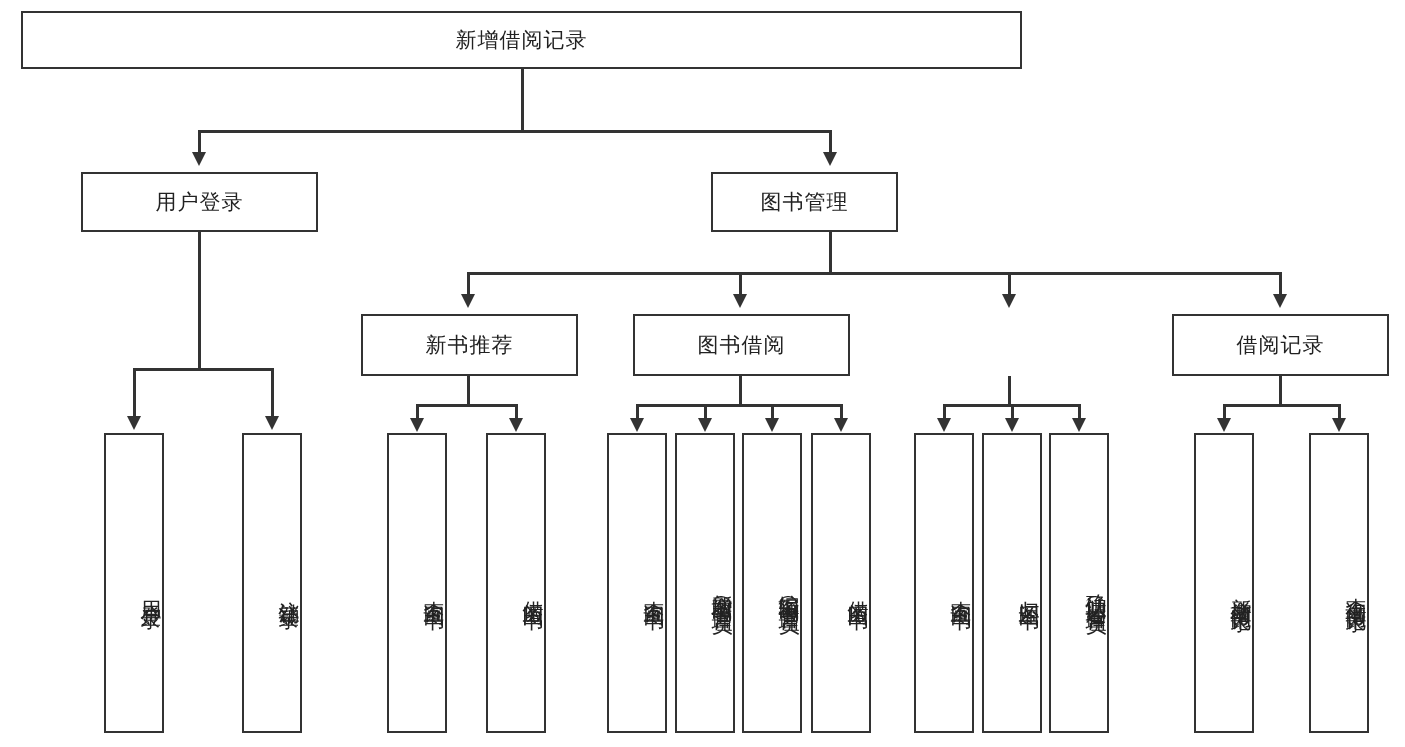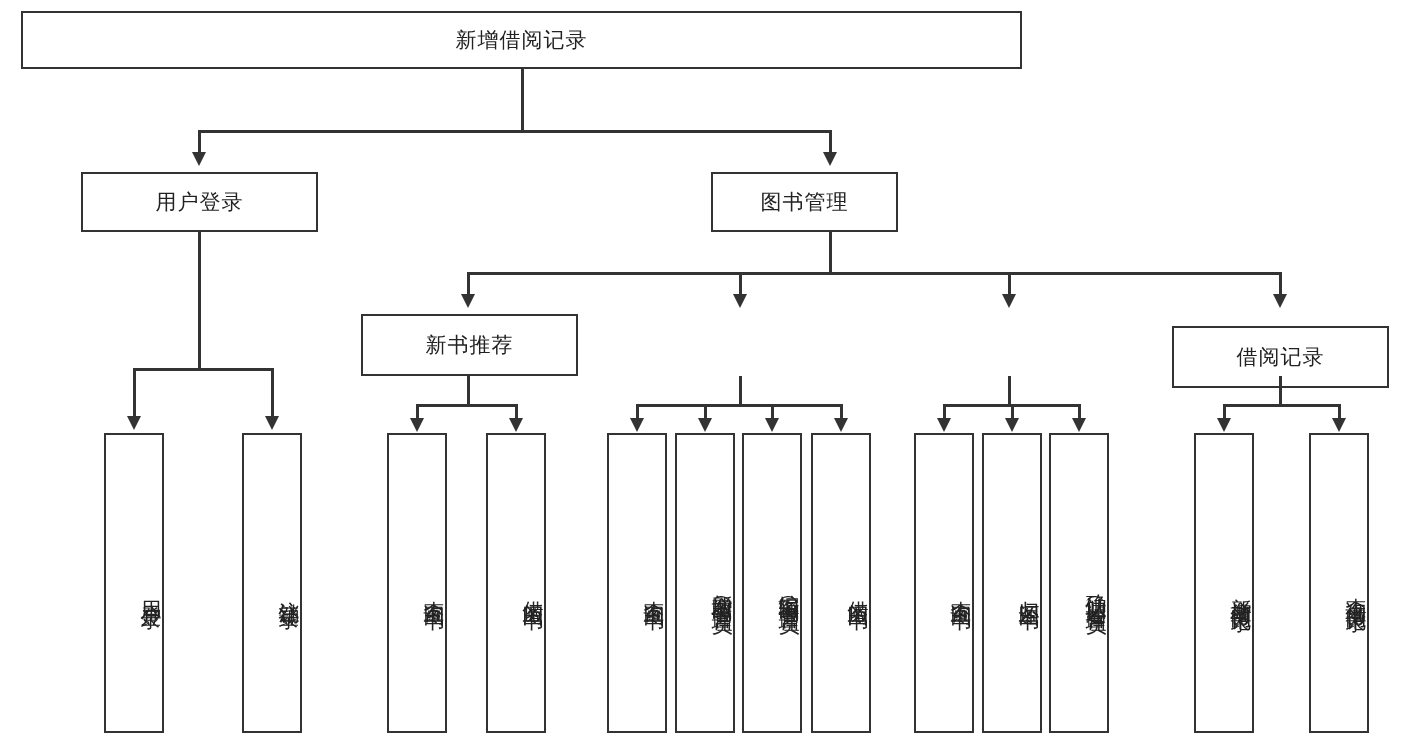--- a/index.html
+++ b/index.html
@@ -105,21 +105,24 @@
   <div class="edge v" style="left:739px; top:272px; height:24px;"></div>
   <div class="arrow" style="left:733px; top:294px;"></div>
   <div class="edge v" style="left:1008px; top:272px; height:24px;"></div>
   <div class="arrow" style="left:1002px; top:294px;"></div>
   <div class="edge v" style="left:1279px; top:272px; height:24px;"></div>
   <div class="arrow" style="left:1273px; top:294px;"></div>
 
   <div class="node horizontal" style="left:361px; top:314px; width:217px; height:62px;">
     <span>新书推荐</span>
   </div>
-  <div class="node horizontal" style="left:1172px; top:326px; width:217px; height:62px;">
+  <div class="node horizontal" style="left:633px; top:314px; width:217px; height:62px;">
+    <span>图书借阅</span>
+  </div>
+  <div class="node horizontal" style="left:1172px; top:314px; width:217px; height:62px;">
     <span>借阅记录</span>
   </div>
 
   <div class="edge v" style="left:467px; top:376px; height:30px;"></div>
   <div class="edge h" style="left:416px; top:404px; width:102px;"></div>
   <div class="edge v" style="left:416px; top:404px; height:16px;"></div>
   <div class="arrow" style="left:410px; top:418px;"></div>
   <div class="edge v" style="left:515px; top:404px; height:16px;"></div>
   <div class="arrow" style="left:509px; top:418px;"></div>
 

